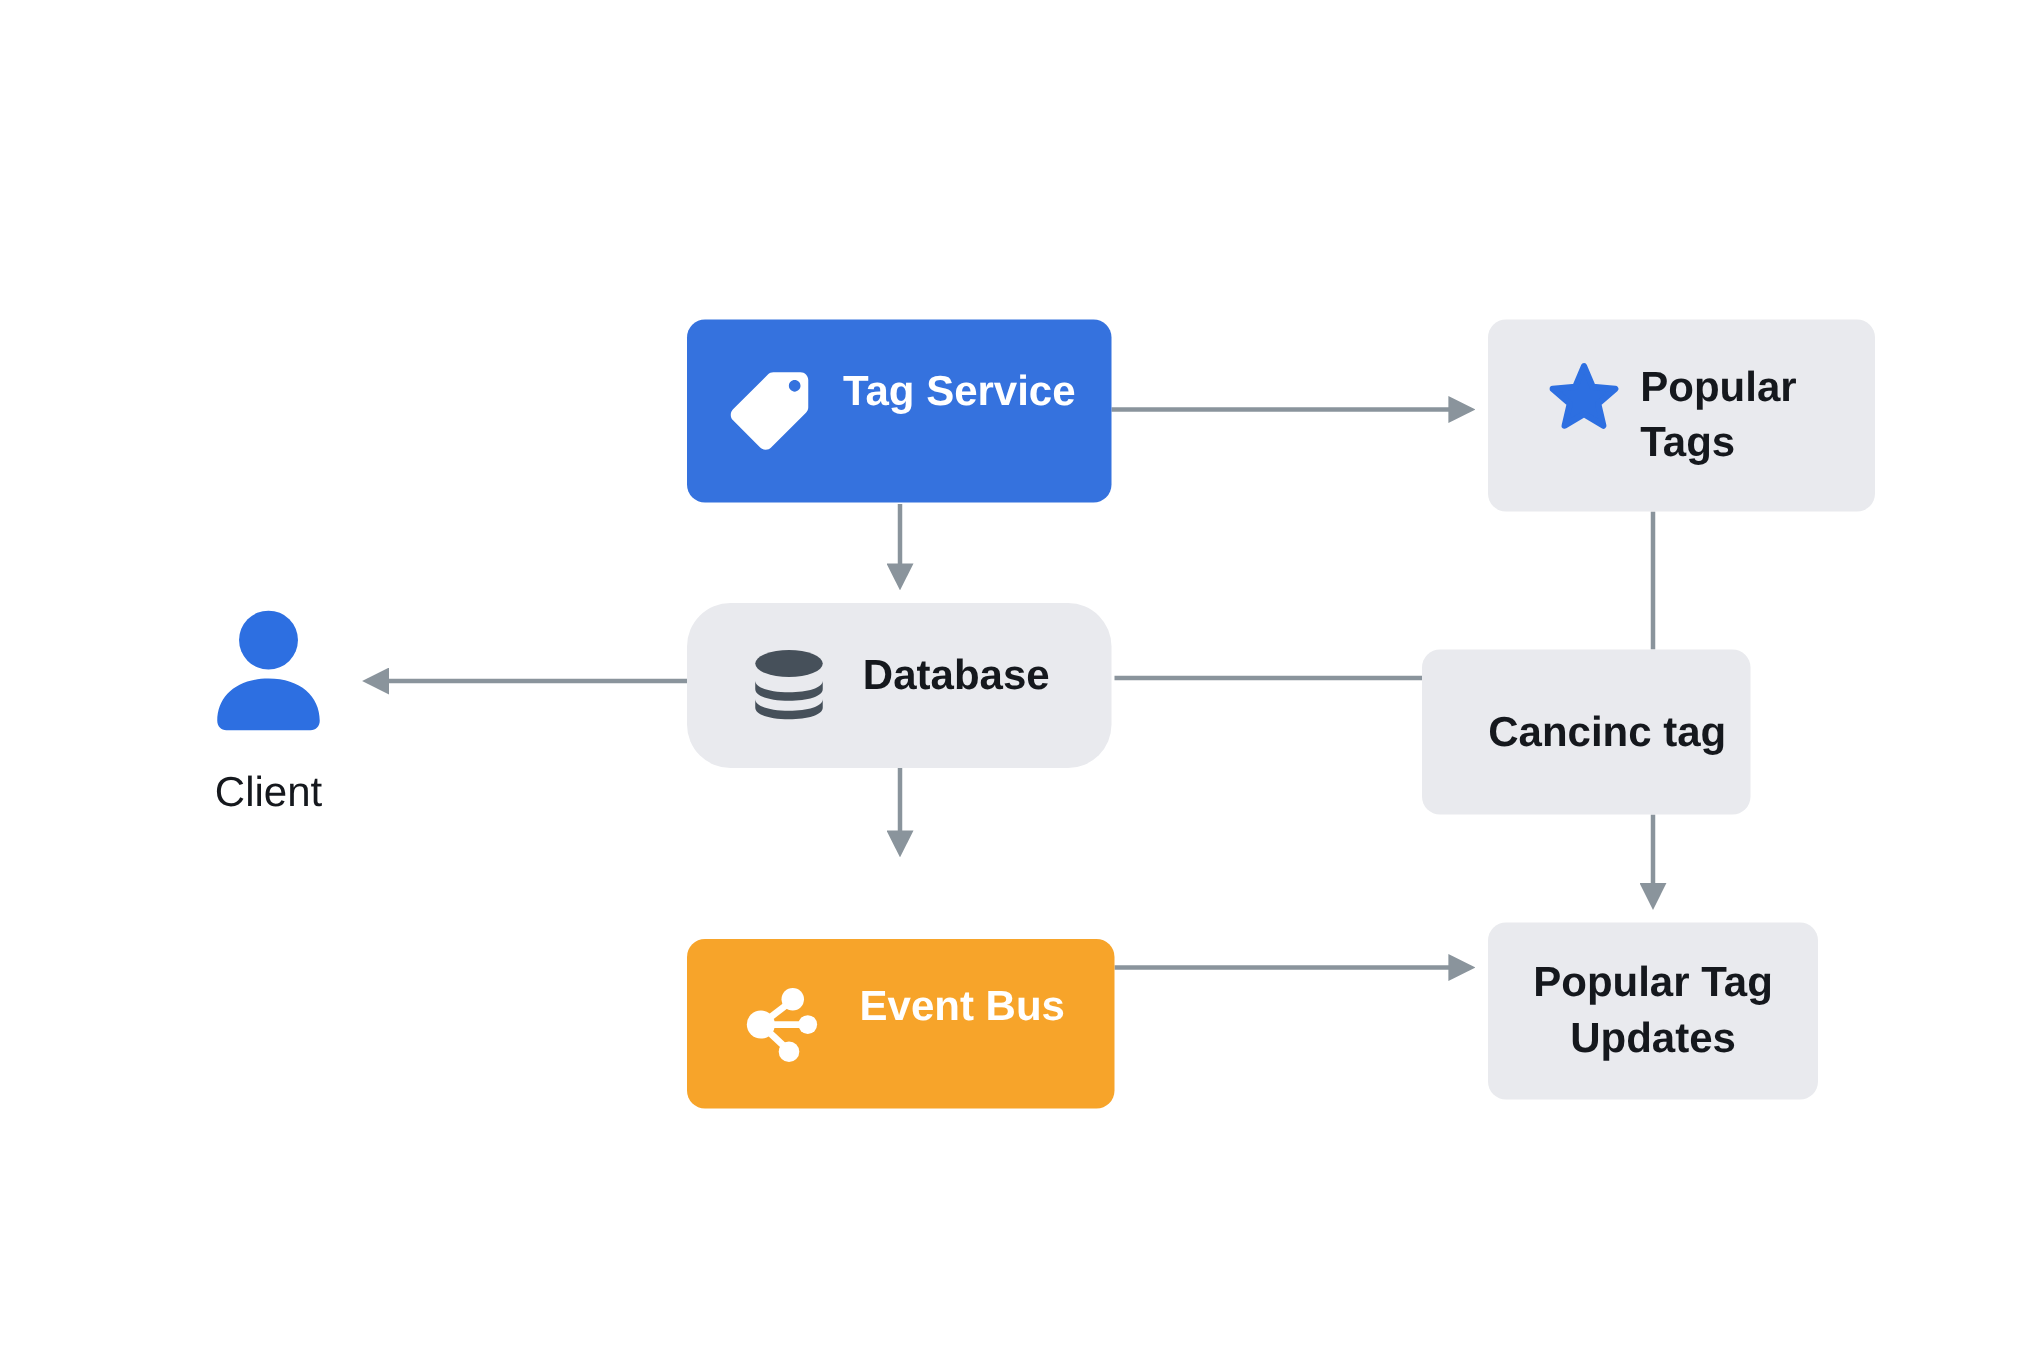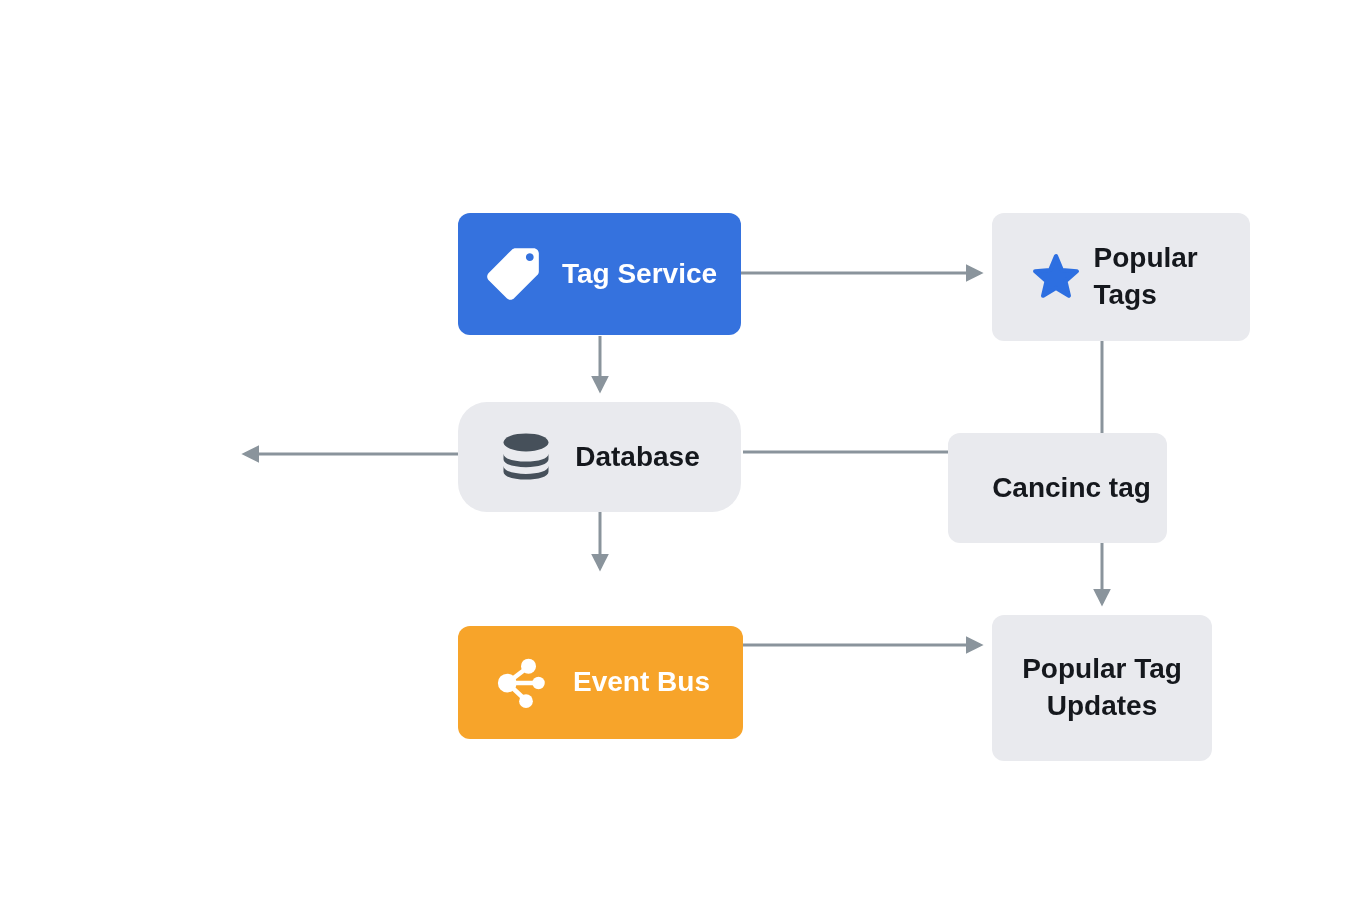--- a/index.html
+++ b/index.html
@@ -17,21 +17,21 @@
   .edges .head{fill:var(--arrow);}
   .node{
     position:absolute;border-radius:12px;
     display:flex;align-items:center;justify-content:center;
     box-sizing:border-box;
   }
   .node.gray{background:var(--gray-box);color:var(--text);}
   .node.blue{background:var(--blue);color:#ffffff;}
   .node.orange{background:var(--orange);color:#ffffff;margin-top:46px;}
   .node .label{font-size:28px;font-weight:600;line-height:1.32;}
-  .row{display:flex;align-items:center;}
+  .row{display:flex;align-items:flex-start;}
   .icon{display:flex;align-items:center;justify-content:center;flex:0 0 auto;}
   .tag-svg{width:62px;height:62px;transform:scaleX(-1);margin-right:18px;}
   .star-svg{width:50px;height:50px;margin-right:13px;}
   .db-svg{width:54px;height:50px;margin-right:22px;}
   .hub-svg{width:60px;height:60px;margin-right:22px;}
   .person-svg{width:82px;height:97px;}
   .popular-tags-label{max-width:118px;}
   .center-label{text-align:center;padding:0 14px;}
   .actor{
     position:absolute;display:flex;flex-direction:column;align-items:center;
@@ -113,18 +113,27 @@
             <circle cx="30" cy="10.5" r="6"></circle>
             <circle cx="38" cy="24" r="5"></circle>
             <circle cx="28" cy="38.5" r="5.5"></circle>
           </g>
         </svg>
       </span>
       <span class="label">Event Bus</span>
     </div>
   </div>
 
-  <div class="node gray" style="left:992px;top:615px;width:220px;height:146px;">
+  <div class="node gray" style="left:992px;top:615px;width:220px;height:118px;">
     <span class="label center-label">Popular Tag Updates</span>
   </div>
 
+  <div class="actor" style="left:136px;top:403px;width:86px;">
+    <span class="icon">
+      <svg class="person-svg" viewBox="0 0 48 56" fill="var(--icon-blue)">
+        <circle cx="24" cy="13.5" r="11.5"></circle>
+        <path d="M24 28.5 c-12.5 0-20 7-20 16.5 0 2.2 1.5 3.7 3.6 3.7 h32.8 c2.1 0 3.6-1.5 3.6-3.7 C44 35.5 36.5 28.5 24 28.5 z"></path>
+      </svg>
+    </span>
+    <span class="label">Client</span>
+  </div>
 
 </div>
 
 </body></html>

